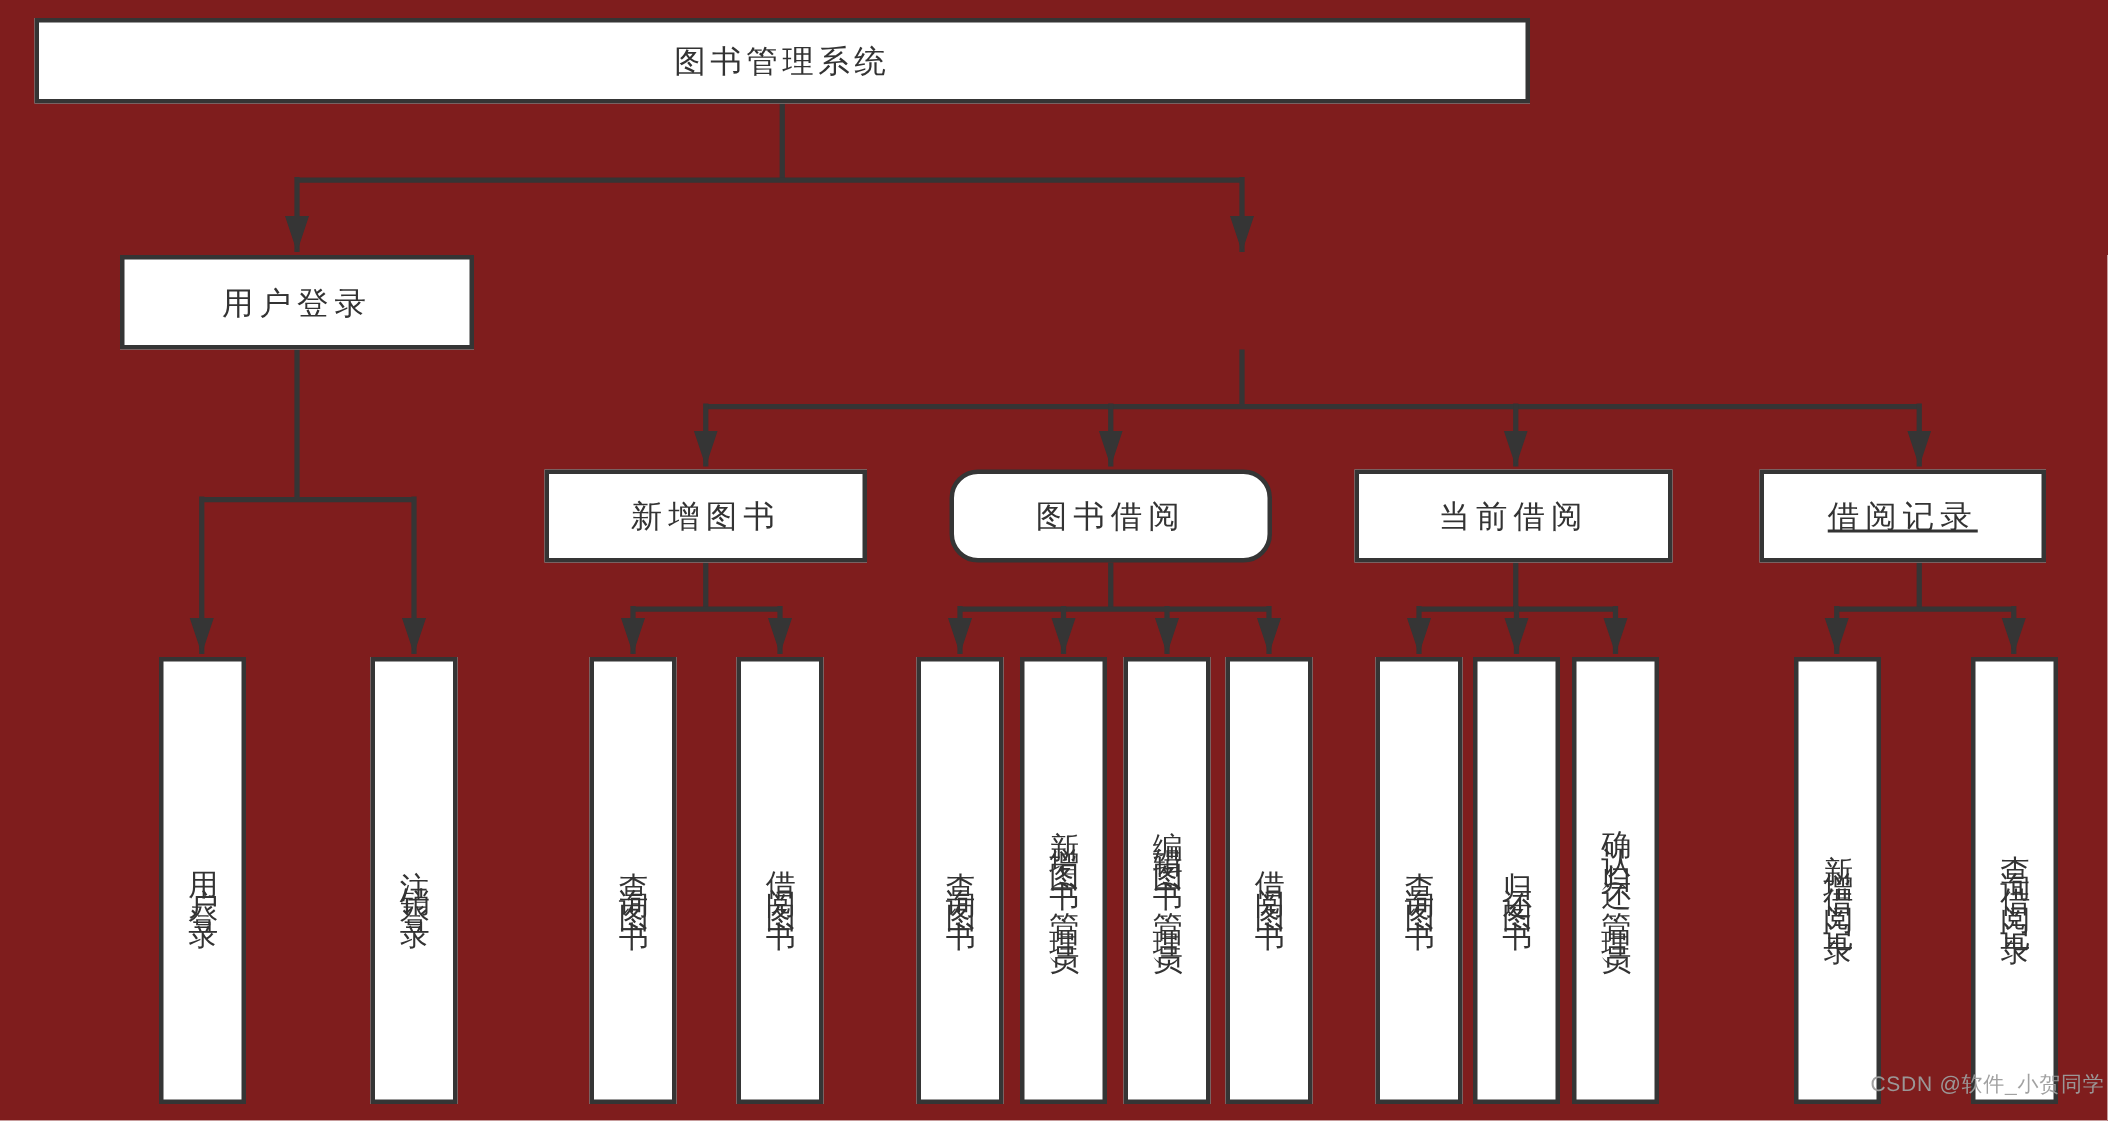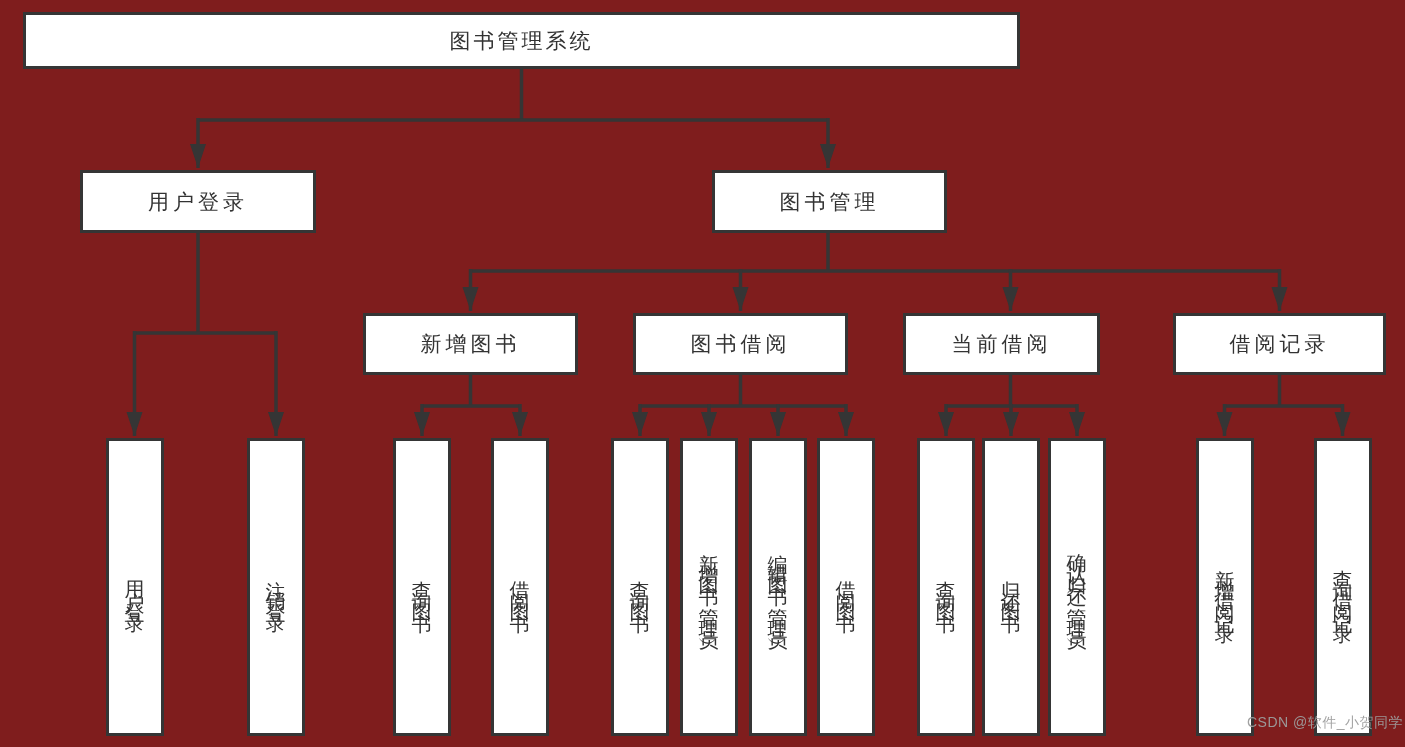--- a/index.html
+++ b/index.html
@@ -19,23 +19,23 @@
     writing-mode:vertical-rl;text-orientation:mixed;
     font-size:20px;letter-spacing:11px;line-height:1;
   }
   
   .n-root{left:23px;top:12px;width:997px;height:57px;}
   
   .n-ul{left:80px;top:170px;width:236px;height:63px;}
   .n-bm{left:712px;top:170px;width:235px;height:63px;}
   
   .n-nbr{left:363px;top:313px;width:215px;height:62px;}
-  .n-bb{left:633px;top:313px;width:215px;height:62px;}
-  .n-cb{left:903px;top:313px;width:197px;height:62px;}
-  .n-br{left:1173px;top:313px;width:213px;height:62px;}
+  .n-bb{left:633px;top:313px;width:215px;height:62px;border-radius:19px;}
+  .n-cb{left:903px;top:313px;width:212px;height:62px;}
+  .n-br{left:1173px;top:313px;width:191px;height:62px;text-decoration:underline;}
   
   .leaf{top:438px;width:58px;height:298px;}
   .l-ul1{left:106px;} .l-ul2{left:247px;}
   .l-nbr1{left:393px;} .l-nbr2{left:491px;}
   .l-bb1{left:611px;} .l-bb2{left:680px;} .l-bb3{left:749px;} .l-bb4{left:817px;}
   .l-cb1{left:917px;} .l-cb2{left:982px;} .l-cb3{left:1048px;}
   .l-br1{left:1196px;} .l-br2{left:1314px;}
   .watermark{
     position:absolute;right:2px;top:714px;z-index:3;
     font-size:14px;letter-spacing:0.5px;color:#9d9d9d;opacity:0.95;white-space:nowrap;
@@ -106,21 +106,20 @@
         <line x1="1224.5" y1="406" x2="1342.5" y2="406"></line>
         <line x1="1224.5" y1="404" x2="1224.5" y2="436" marker-end="url(#arrow)"></line>
         <line x1="1342.5" y1="404" x2="1342.5" y2="436" marker-end="url(#arrow)"></line>
       </g>
     </g>
   </svg>
 
   <div class="box h title n-root">图书管理系统</div>
 
   <div class="box h n-ul">用户登录</div>
-  <div class="box h n-bm">图书管理</div>
 
   <div class="box h n-nbr">新增图书</div>
   <div class="box h n-bb">图书借阅</div>
   <div class="box h n-cb">当前借阅</div>
   <div class="box h n-br">借阅记录</div>
 
   <div class="box v leaf l-ul1">用户登录</div>
   <div class="box v leaf l-ul2">注销登录</div>
 
   <div class="box v leaf l-nbr1">查询图书</div>

